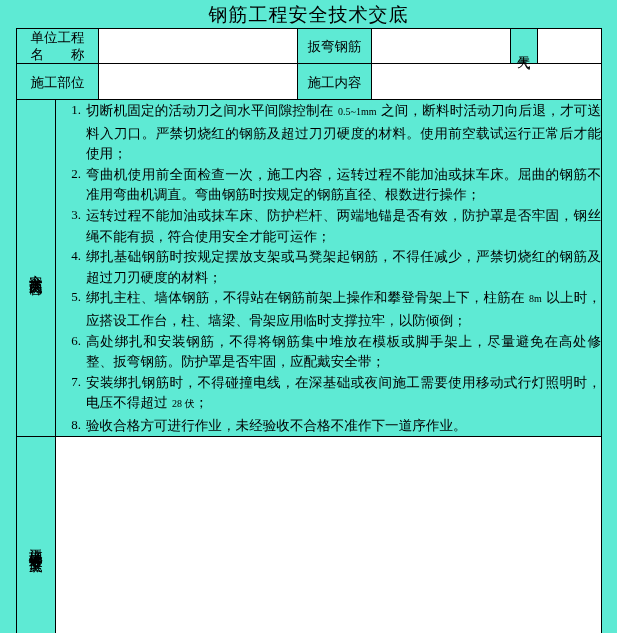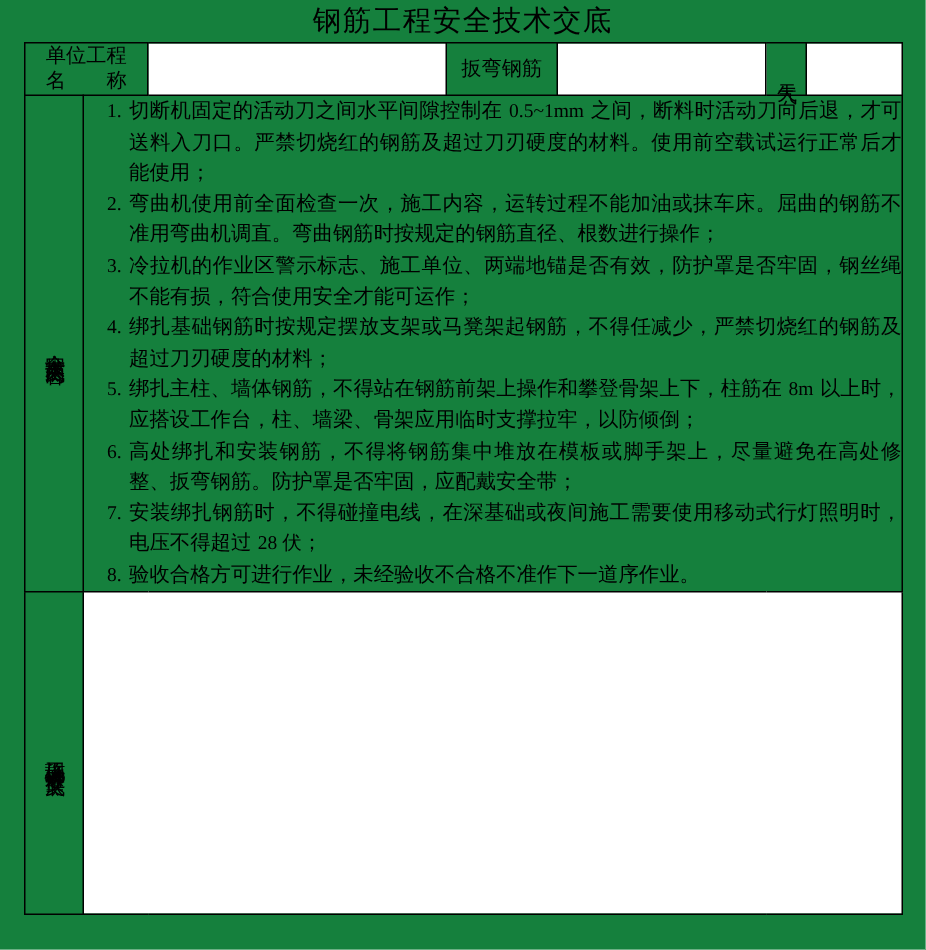--- a/index.html
+++ b/index.html
@@ -12,21 +12,21 @@
     height: 633px;
     overflow: hidden;
     font-family: "DejaVu Sans", "Liberation Sans", sans-serif;
     color: #000000;
   }
 
   .page {
     position: relative;
     width: 617px;
     height: 633px;
-    background: #15803d;
+    background: #5eead4;
   }
 
   
   .doc-title {
     position: absolute;
     left: 0;
     top: 2px;
     width: 617px;
     text-align: center;
     font-size: 19px;
@@ -118,21 +118,21 @@
     position: absolute;
     left: -25px;
     top: 0;
     width: 20px;
     text-align: right;
     font-family: "Liberation Serif", "DejaVu Serif", serif;
     font-size: 13px;
   }
   .num {
     font-family: "Liberation Serif", "DejaVu Serif", serif;
-    font-size: 13px;
+    font-size: 10px;
     margin-top: 12px;
   }
 
   .blank-cell { height: 100%; }
 </style>
 </head>
 <body>
 
 <div class="page">
 
@@ -157,32 +157,38 @@
         <td class="lbl">扳弯钢筋</td>
         <td class="val"></td>
         <td class="vert">
           <span class="vert-wrap">
               <span class="vert-inner">天气</span>
             </span>
         </td>
         <td class="val"></td>
       </tr>
 
+      <tr style="height:36px">
+        <td class="lbl" colspan="2">施工部位</td>
+        <td class="val"></td>
+        <td class="lbl">施工内容</td>
+        <td class="val" colspan="3"></td>
+      </tr>
 
       <tr style="height:307px">
         <td class="vert">
           <span class="vert-wrap">
               <span class="vert-inner">安全技术交底内容</span>
             </span>
         </td>
         <td class="content-cell" colspan="6">
           <ol class="items" id="safety-list">
               <li>切断机固定的活动刀之间水平间隙控制在 <span class="num">0.5~1mm</span> 之间，断料时活动刀向后退，才可送料入刀口。严禁切烧红的钢筋及超过刀刃硬度的材料。使用前空载试运行正常后才能使用；</li>
               <li>弯曲机使用前全面检查一次，施工内容，运转过程不能加油或抹车床。屈曲的钢筋不准用弯曲机调直。弯曲钢筋时按规定的钢筋直径、根数进行操作；</li>
-              <li>冷拉机的作业区警示标志、施工单位、两端地锚是否有效，防护罩是否牢固，钢丝绳不能有损，符合使用安全才能可运作；</li>
+              <li>运转过程不能加油或抹车床、防护栏杆、两端地锚是否有效，防护罩是否牢固，钢丝绳不能有损，符合使用安全才能可运作；</li>
               <li>绑扎基础钢筋时按规定摆放支架或马凳架起钢筋，不得任减少，严禁切烧红的钢筋及超过刀刃硬度的材料；</li>
               <li>绑扎主柱、墙体钢筋，不得站在钢筋前架上操作和攀登骨架上下，柱筋在 <span class="num">8m</span> 以上时，应搭设工作台，柱、墙梁、骨架应用临时支撑拉牢，以防倾倒；</li>
               <li>高处绑扎和安装钢筋，不得将钢筋集中堆放在模板或脚手架上，尽量避免在高处修整、扳弯钢筋。防护罩是否牢固，应配戴安全带；</li>
               <li>安装绑扎钢筋时，不得碰撞电线，在深基础或夜间施工需要使用移动式行灯照明时，电压不得超过 <span class="num">28 伏</span>；</li>
               <li>验收合格方可进行作业，未经验收不合格不准作下一道序作业。</li>
             </ol>
         </td>
       </tr>
 
       <tr style="height:215px">

